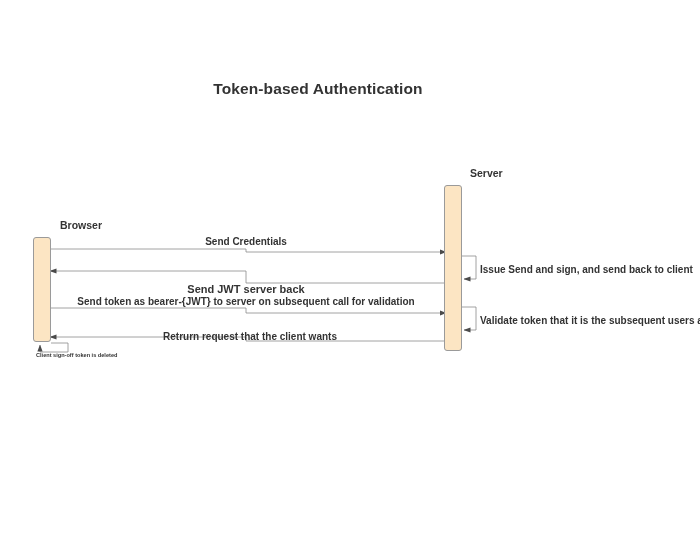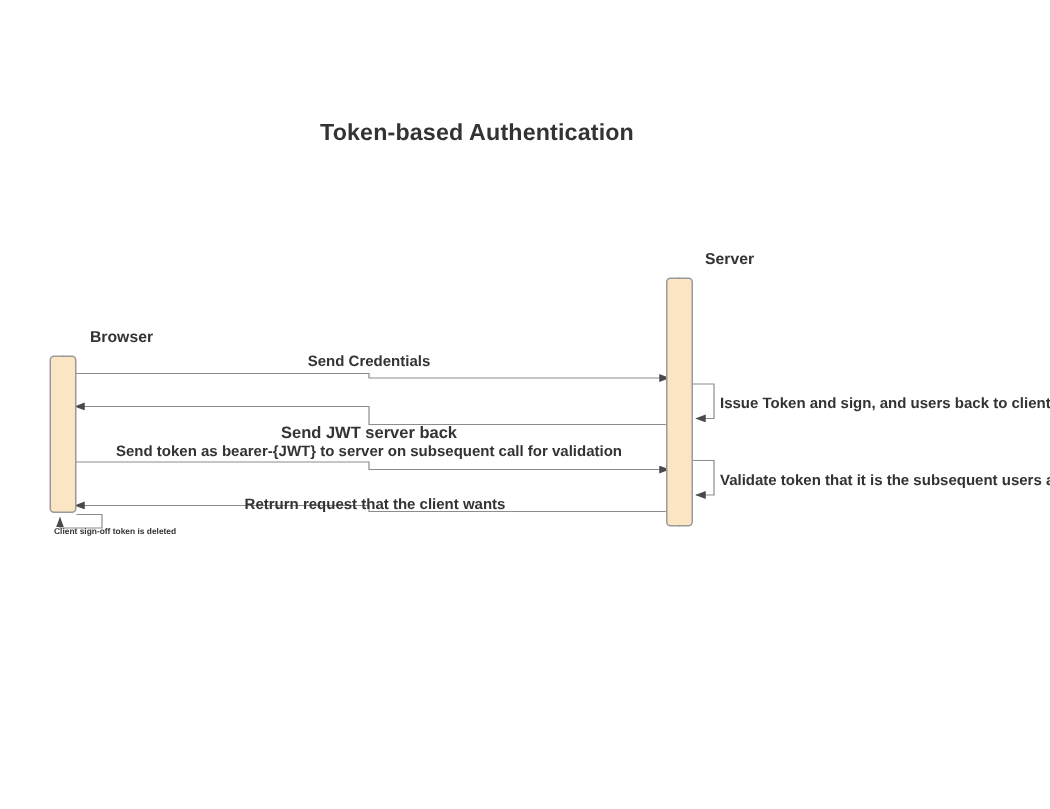--- a/index.html
+++ b/index.html
@@ -114,21 +114,21 @@
 </svg>
 
 <div class="activation-bar" id="activation-browser"></div>
 <div class="activation-bar" id="activation-server"></div>
 
 <div class="participant-label" id="participant-browser-label">Browser</div>
 <div class="participant-label" id="participant-server-label">Server</div>
 
 <div class="msg-label msg-label-centered" id="label-send-credentials">Send Credentials</div>
 
-<div class="msg-label" id="label-issue-token">Issue Token and sign, and users back to client</div>
+<div class="msg-label" id="label-issue-token">Issue Send and sign, and send back to client</div>
 
 <div class="msg-label msg-label-centered msg-label-big" id="label-send-jwt-back">Send JWT server back</div>
 
 <div class="msg-label msg-label-centered" id="label-send-token-bearer">Send token as bearer-{JWT} to server on subsequent call for validation</div>
 
 <div class="msg-label" id="label-validate-token">Validate token that it is the subsequent users and validate</div>
 
 <div class="msg-label msg-label-centered" id="label-retrurn-request">Retrurn request that the client wants</div>
 
 <div class="msg-label msg-label-tiny" id="label-client-signoff">Client sign-off token is deleted</div>

